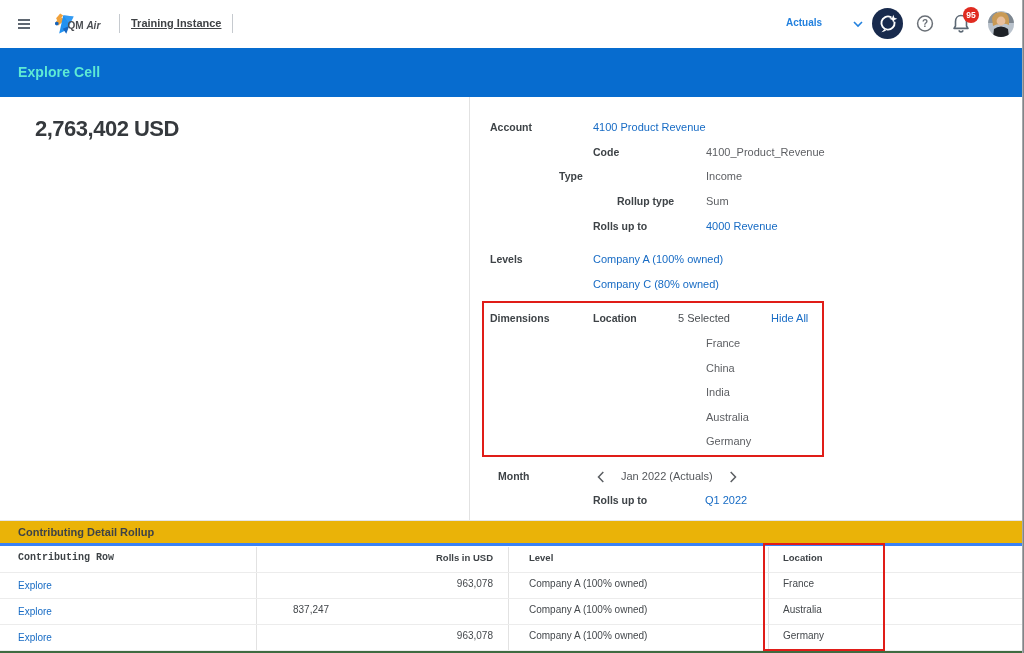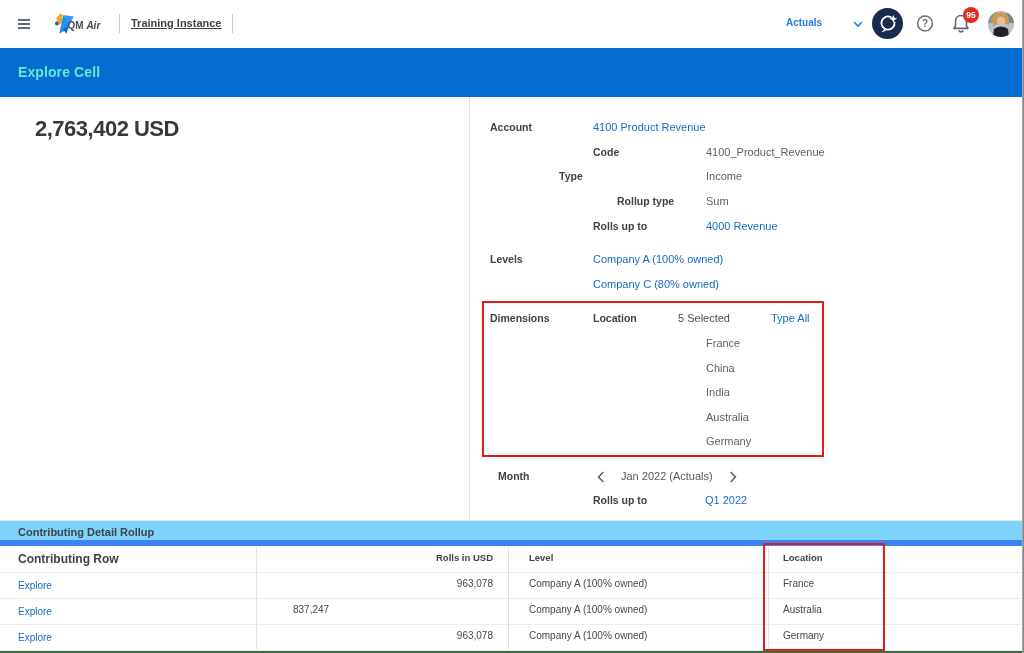--- a/index.html
+++ b/index.html
@@ -99,21 +99,21 @@
   <div class="abs lbl" style="left:593px;top:218px;">Rolls up to</div>
   <div class="abs lnk" style="left:706px;top:218px;">4000 Revenue</div>
 
   <div class="abs lbl" style="left:490px;top:251px;">Levels</div>
   <div class="abs lnk" style="left:593px;top:251px;">Company A (100% owned)</div>
   <div class="abs lnk" style="left:593px;top:276px;">Company C (80% owned)</div>
 
   <div class="abs lbl" style="left:490px;top:310px;">Dimensions</div>
   <div class="abs lbl" style="left:593px;top:310px;">Location</div>
   <div class="abs val" style="left:678px;top:310px;color:#4a4e52;">5 Selected</div>
-  <div class="abs lnk" style="left:771px;top:310px;">Type All</div>
+  <div class="abs lnk" style="left:771px;top:310px;">Hide All</div>
 
   <div class="abs val" style="left:706px;top:335px;">France</div>
   <div class="abs val" style="left:706px;top:359.5px;">China</div>
   <div class="abs val" style="left:706px;top:384px;">India</div>
   <div class="abs val" style="left:706px;top:408.5px;">Australia</div>
   <div class="abs val" style="left:706px;top:433px;">Germany</div>
 
   <div class="abs lbl" style="left:490px;top:468px;padding-left:8px;">Month</div>
   <svg class="abs" style="left:597px;top:471px;" width="8" height="12" viewBox="0 0 8 12">
       <path d="M6.3 1 L1.5 6 L6.3 11" fill="none" stroke="#5b5e62" stroke-width="1.5"></path>
@@ -121,34 +121,34 @@
   <div class="abs val" style="left:621px;top:468px;color:#55585c;">Jan 2022 (Actuals)</div>
   <svg class="abs" style="left:729px;top:471px;" width="8" height="12" viewBox="0 0 8 12">
       <path d="M1.7 1 L6.5 6 L1.7 11" fill="none" stroke="#5b5e62" stroke-width="1.5"></path>
     </svg>
 
   <div class="abs lbl" style="left:593px;top:492px;">Rolls up to</div>
   <div class="abs lnk" style="left:705px;top:492px;">Q1 2022</div>
 
   <div class="abs" style="left:482px;top:301px;width:342px;height:156px;border:2px solid #e01d18;"></div>
 
-  <div class="abs" style="left:0;top:520px;width:1022px;height:26px;background:#7dd3fc;border-top:1px solid #e4e5e7;border-bottom:6px solid #3b82f6;">
+  <div class="abs" style="left:0;top:520px;width:1022px;height:26px;background:#eab308;border-top:1px solid #e4e5e7;border-bottom:3px solid #3b82f6;">
     <div class="abs" style="left:18px;top:5px;font-size:11px;font-weight:bold;color:#3e4347;">Contributing Detail Rollup</div>
   </div>
 
   <div class="abs" style="left:256px;top:547px;width:1px;height:103px;background:#e2e2e2;"></div>
   <div class="abs" style="left:508px;top:547px;width:1px;height:103px;background:#e2e2e2;"></div>
   <div class="abs" style="left:768px;top:547px;width:1px;height:103px;background:#e2e2e2;"></div>
 
   <div class="abs" style="left:0;top:572px;width:1022px;height:1px;background:#ececec;"></div>
   <div class="abs" style="left:0;top:598px;width:1022px;height:1px;background:#ececec;"></div>
   <div class="abs" style="left:0;top:624px;width:1022px;height:1px;background:#ececec;"></div>
   <div class="abs" style="left:0;top:650px;width:1022px;height:1px;background:#ececec;"></div>
 
-  <div class="abs" style="left:18px;top:552px;font-size:12px;font-weight:bold;color:#3e4347;">Contributing Row</div>
+  <div class="abs" style="left:18px;top:552px;font-size:10px;font-weight:bold;color:#3e4347;font-family:Liberation Mono, monospace;">Contributing Row</div>
   <div class="abs" style="left:293px;top:552px;width:200px;text-align:right;font-size:9.5px;font-weight:bold;color:#3e4347;">Rolls in USD</div>
   <div class="abs" style="left:529px;top:552px;font-size:9.5px;font-weight:bold;color:#3e4347;">Level</div>
   <div class="abs" style="left:783px;top:552px;font-size:9.5px;font-weight:bold;color:#3e4347;">Location</div>
 
   <div class="abs lnk" style="left:18px;top:578px;font-size:10px;">Explore</div>
   <div class="abs" style="left:293px;top:578px;width:200px;text-align:right;font-size:10px;color:#44484c;">963,078</div>
   <div class="abs" style="left:529px;top:578px;font-size:10px;color:#44484c;">Company A (100% owned)</div>
   <div class="abs" style="left:783px;top:578px;font-size:10px;color:#44484c;">France</div>
 
   <div class="abs lnk" style="left:18px;top:604px;font-size:10px;">Explore</div>

